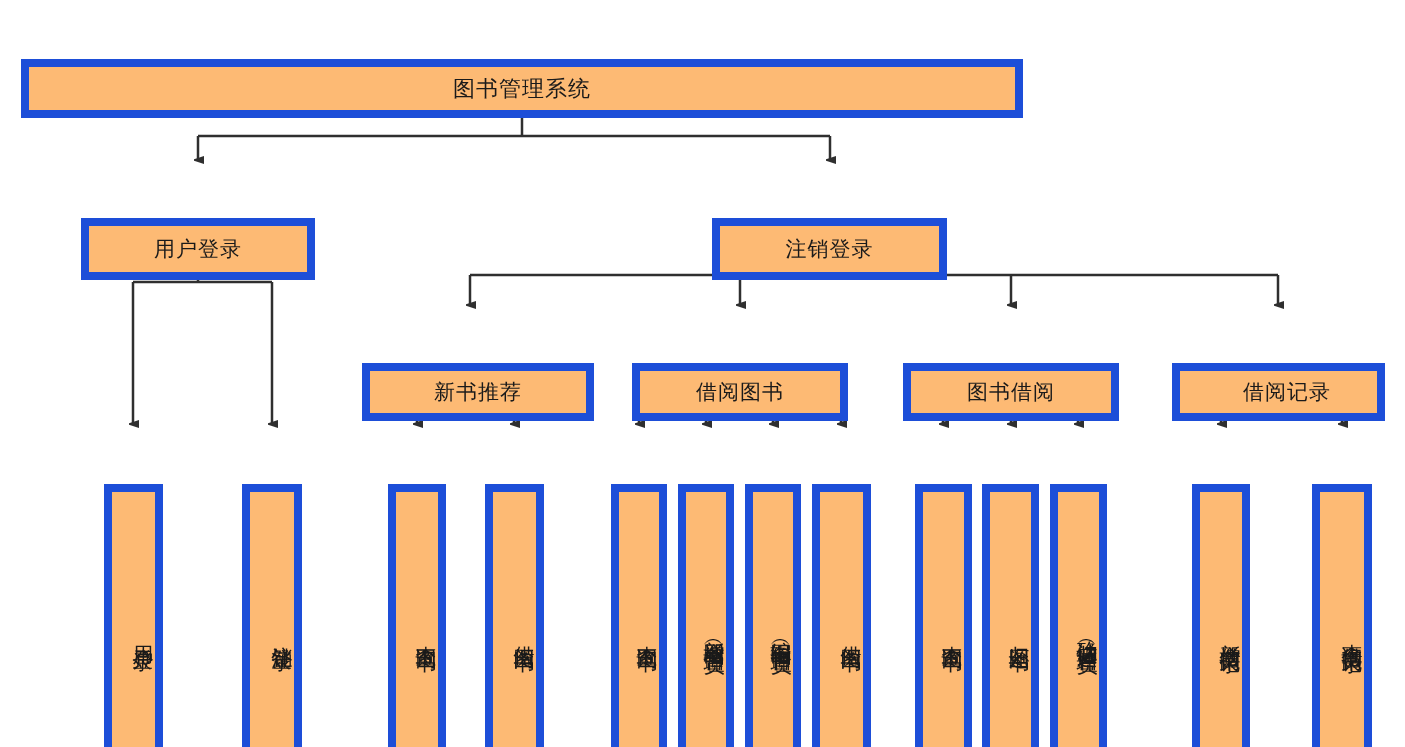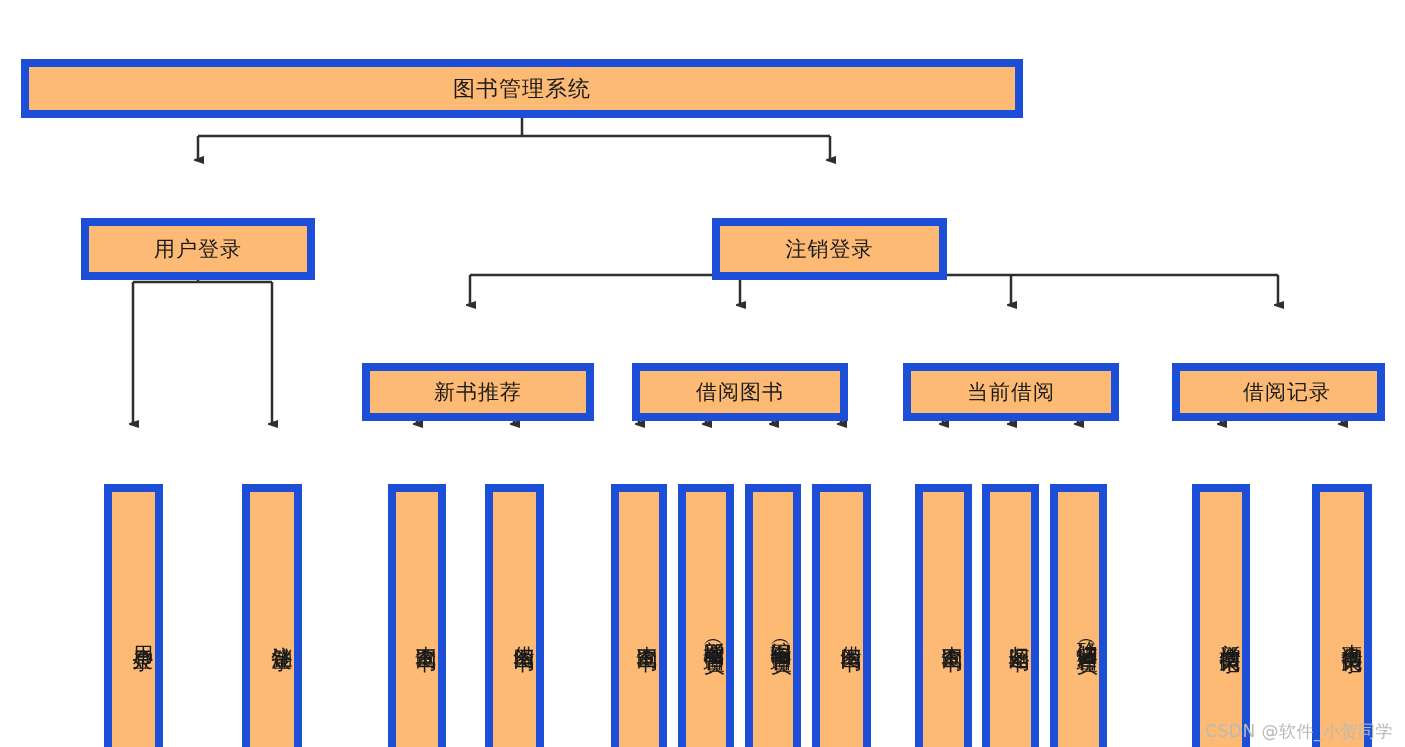--- a/index.html
+++ b/index.html
@@ -79,21 +79,21 @@
     <span>注销登录</span>
   </div>
 
   <div class="node h" style="left:362px;top:315px;width:232px;height:58px;">
     <span>新书推荐</span>
   </div>
   <div class="node h" style="left:632px;top:315px;width:216px;height:58px;">
     <span>借阅图书</span>
   </div>
   <div class="node h" style="left:903px;top:315px;width:216px;height:58px;">
-    <span>当前借阅</span>
+    <span>图书借阅</span>
   </div>
   <div class="node h" style="left:1172px;top:315px;width:213px;height:58px;padding-left:17px;">
     <span>借阅记录</span>
   </div>
 
   <div class="node v" style="left:104px;top:436px;width:59px;height:297px;">
     <span class="vtext">用户登录</span>
   </div>
   <div class="node v" style="left:242px;top:436px;width:60px;height:297px;">
     <span class="vtext">注销登录</span>
@@ -125,15 +125,14 @@
   <div class="node v" style="left:1050px;top:436px;width:57px;height:297px;">
     <span class="vtext">确认归还（管理员）</span>
   </div>
   <div class="node v" style="left:1192px;top:436px;width:58px;height:297px;">
     <span class="vtext">新增借阅记录</span>
   </div>
   <div class="node v" style="left:1312px;top:436px;width:60px;height:297px;">
     <span class="vtext">查询借阅记录</span>
   </div>
 
-  <div class="watermark">CSDN @软件_小贺同学</div>
 
 </div>
 
 </body></html>

